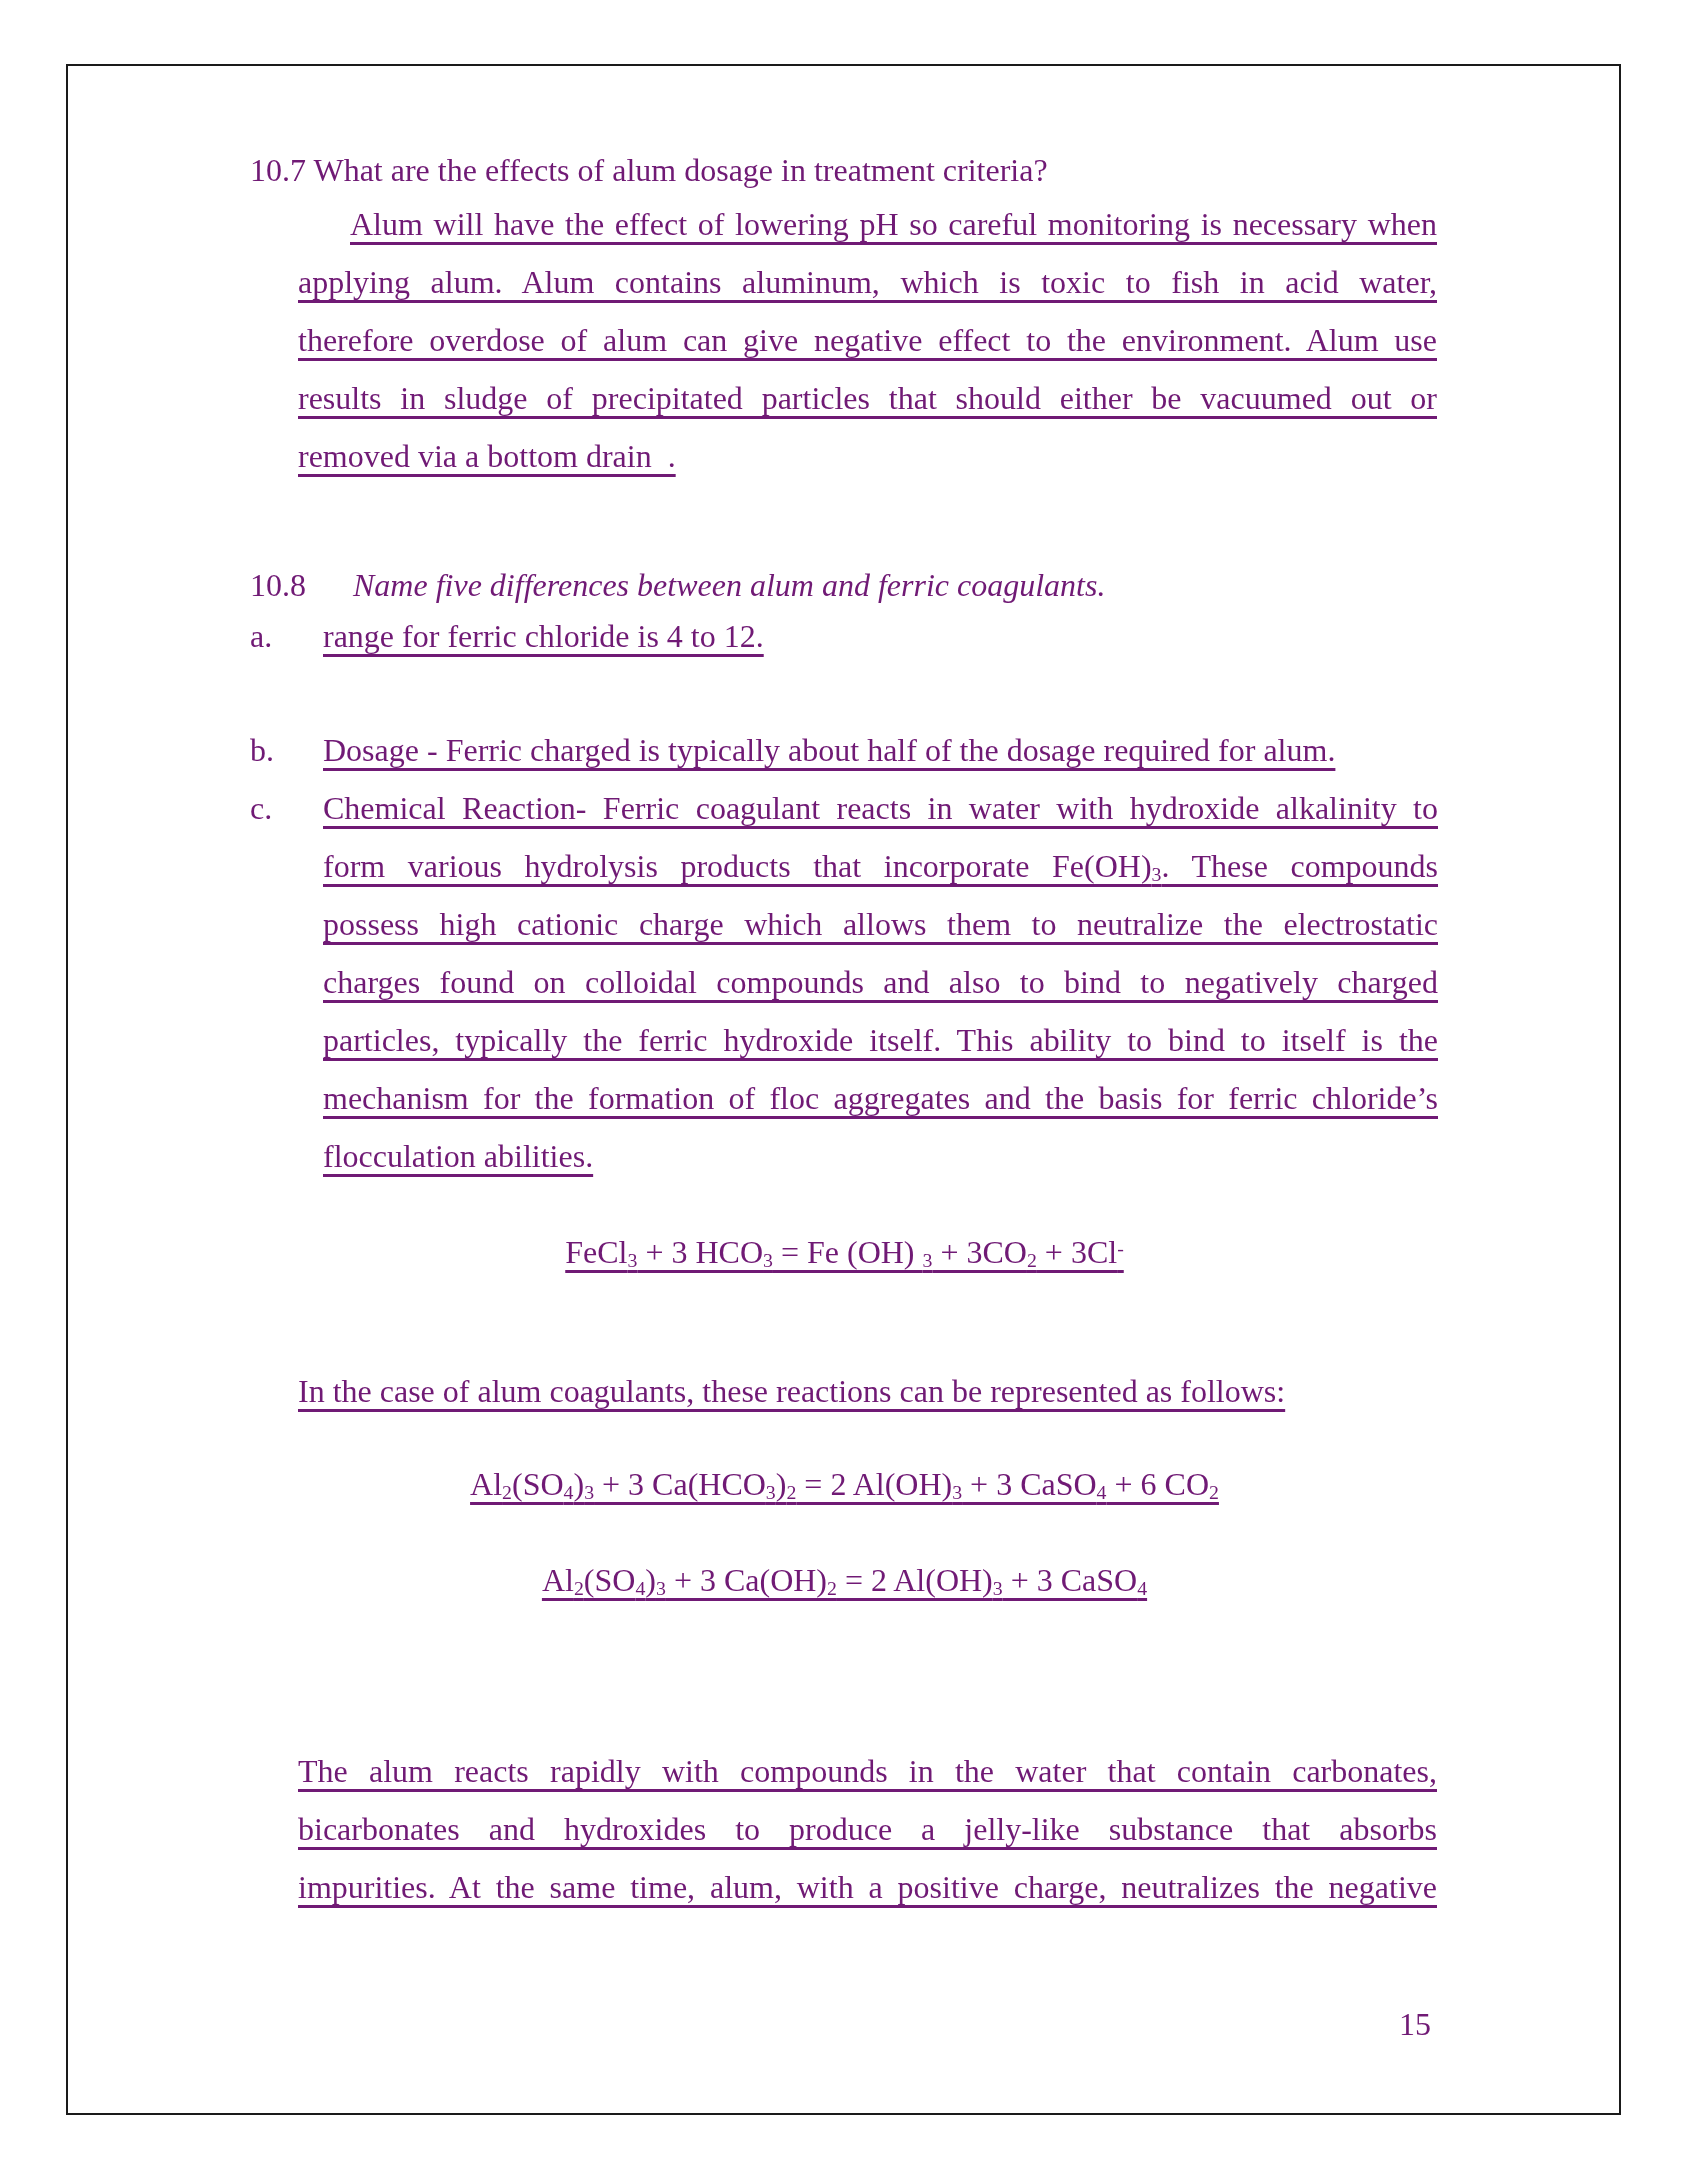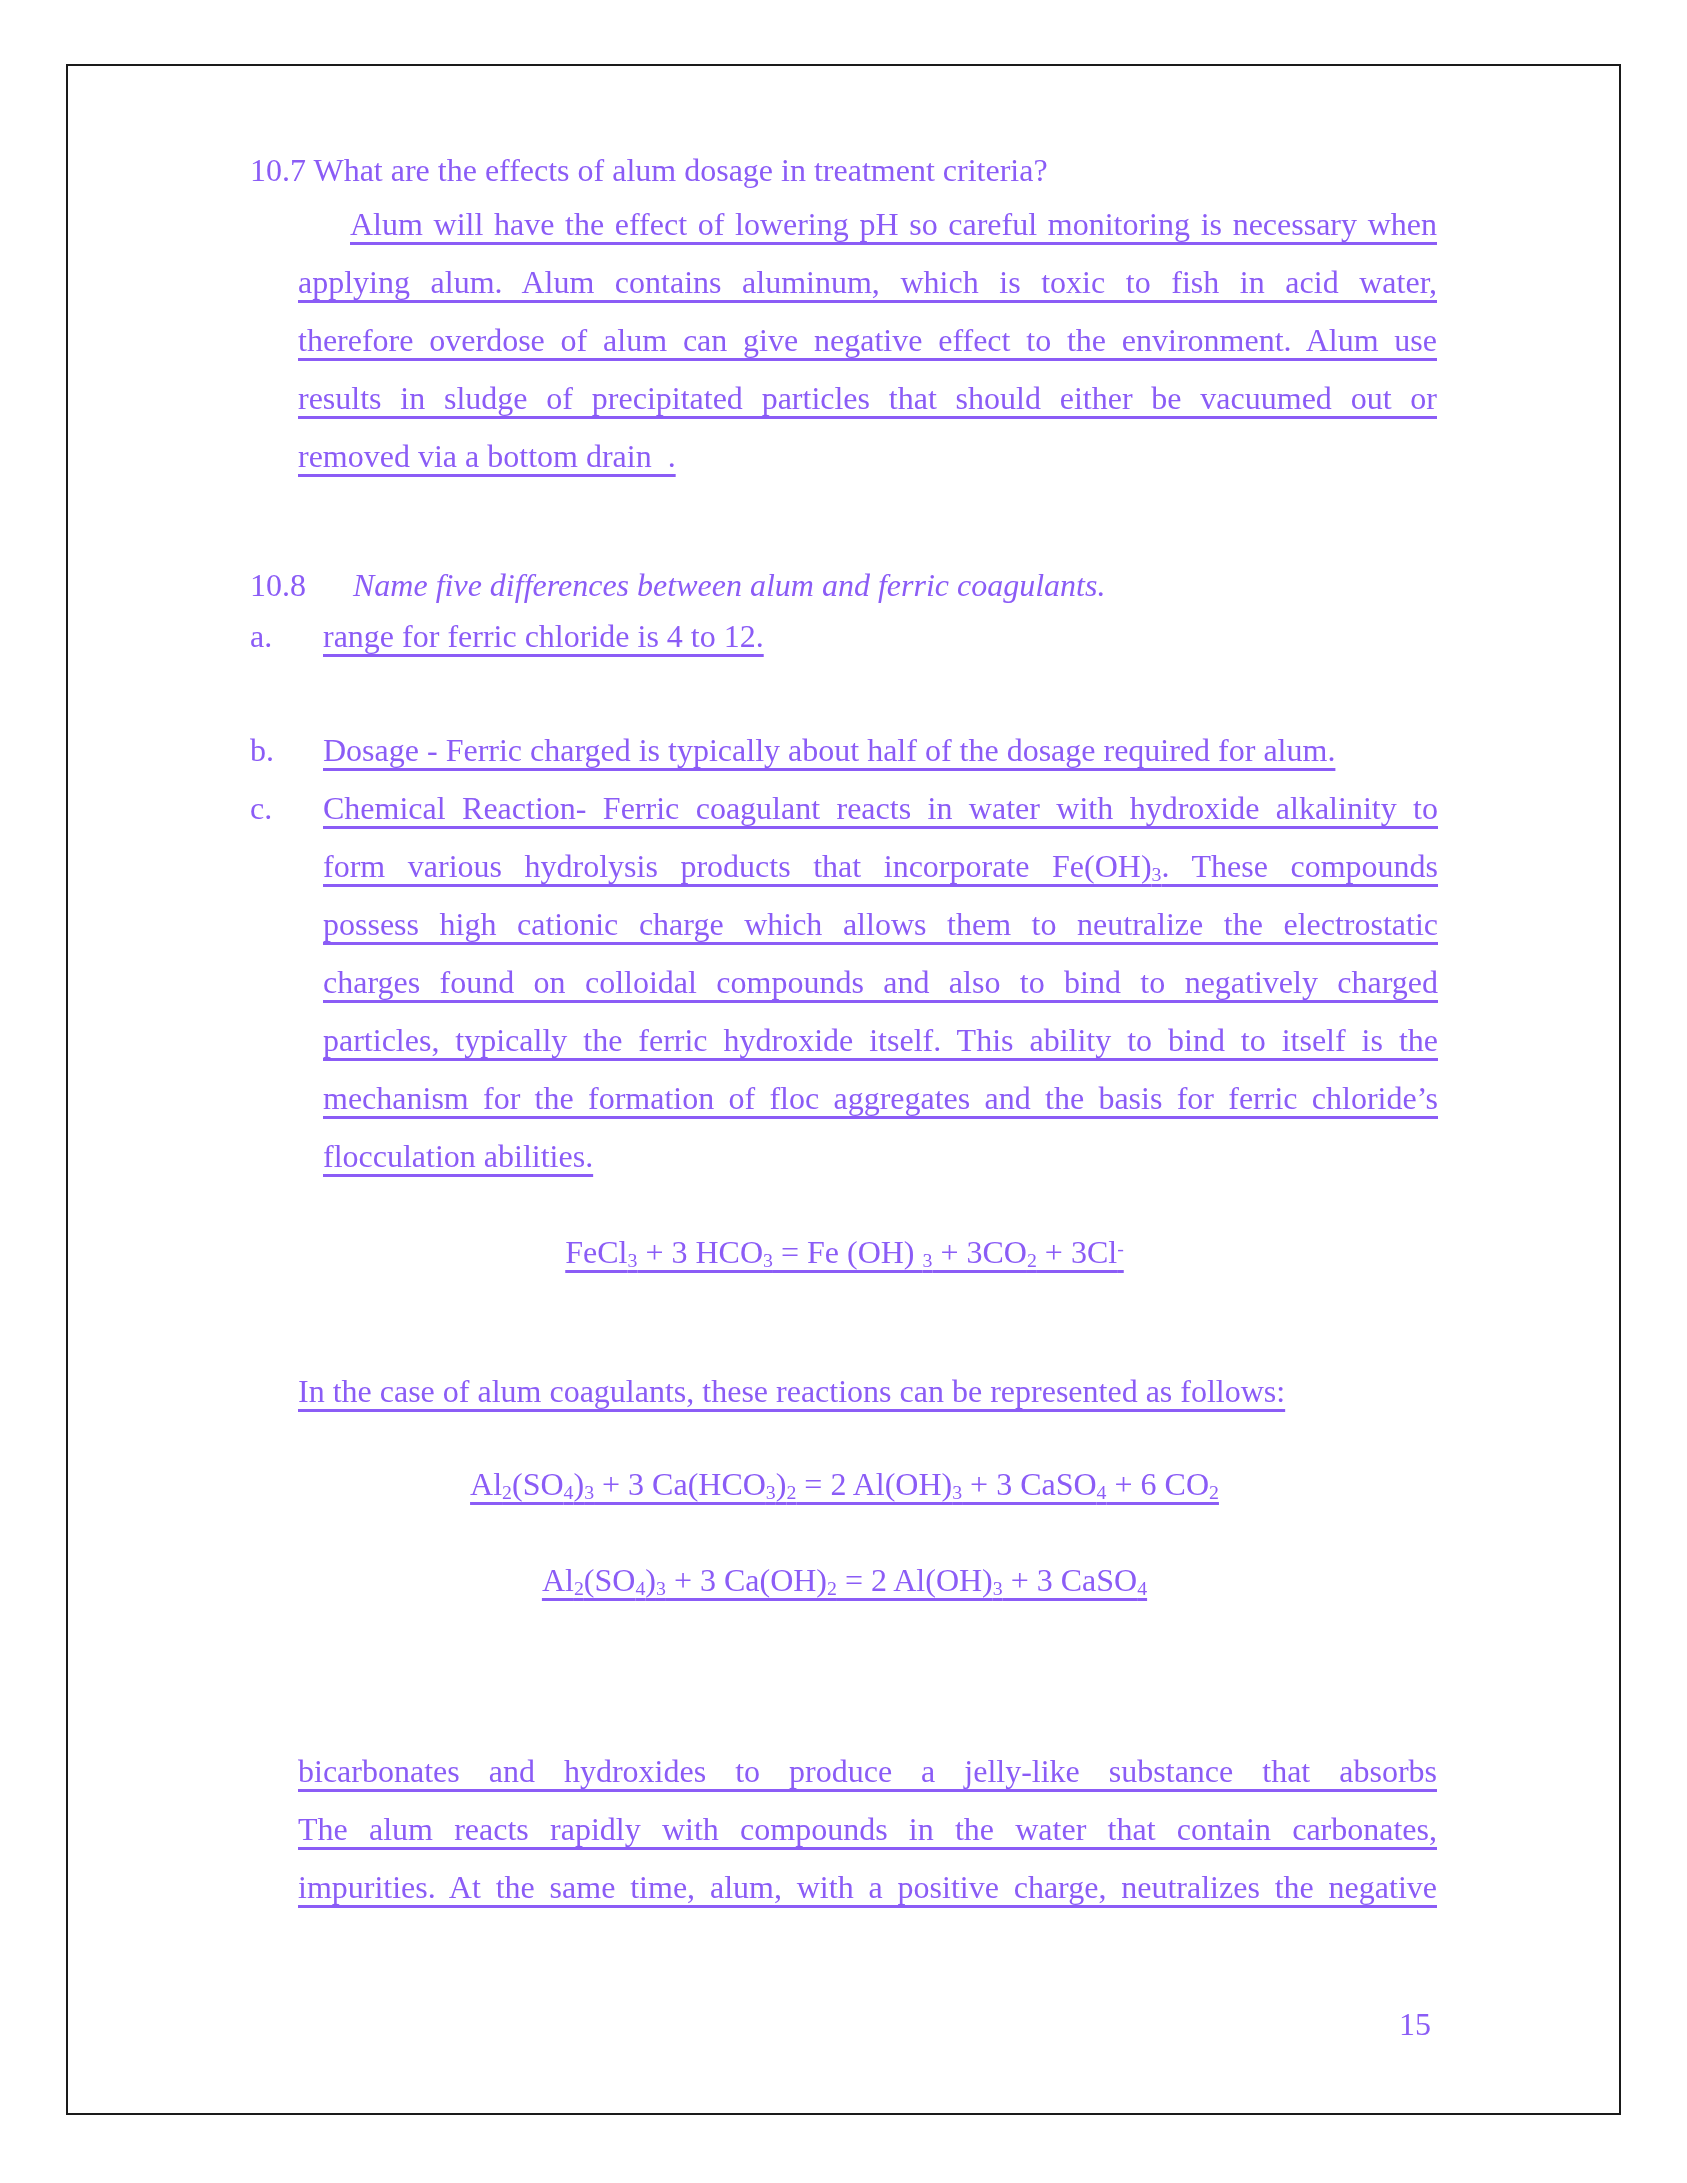--- a/index.html
+++ b/index.html
@@ -2,21 +2,21 @@
 <html style="font-size:13px"><head>
 <meta charset="utf-8">
 <style>
   html, body { margin: 0; padding: 0; background: #ffffff; }
   .page {
     position: relative;
     width: 1687px;
     height: 2183px;
     background: #ffffff;
     font-family: "Liberation Serif", "DejaVu Serif", serif;
-    color: #8b5cf6;
+    color: #701a75;
     overflow: hidden;
   }
   .frame {
     position: absolute;
     left: 66px;
     top: 64px;
     width: 1551px;
     height: 2047px;
     border: 2.5px solid #1a1a1a;
   }
@@ -92,20 +92,20 @@
   <div class="tl u" style="left:298px; top:1362px;">In the case of alum coagulants, these reactions can be represented as follows:</div>
 
   <div class="tl eq" style="top:1455px;">
     <span class="u">Al<sub>2</sub>(SO<sub>4</sub>)<sub>3</sub> + 3 Ca(HCO<sub>3</sub>)<sub>2</sub> = 2 Al(OH)<sub>3</sub> + 3 CaSO<sub>4</sub> + 6 CO<sub>2</sub></span>
   </div>
   <div class="tl eq" style="top:1551px;">
     <span class="u">Al<sub>2</sub>(SO<sub>4</sub>)<sub>3</sub> + 3 Ca(OH)<sub>2</sub> = 2 Al(OH)<sub>3</sub> + 3 CaSO<sub>4</sub></span>
   </div>
 
   <div class="tl col" style="top:1742px;">
+    <div class="jl u">The alum reacts rapidly with&nbsp;compounds in the water that contain carbonates,</div>
     <div class="jl u">bicarbonates and hydroxides to produce a jelly-like substance that&nbsp;absorbs</div>
-    <div class="jl u">The alum reacts rapidly with&nbsp;compounds in the water that contain carbonates,</div>
     <div class="jl u">impurities. At the same time, alum, with a positive charge, neutralizes the negative</div>
   </div>
 
   <div class="tl" style="left:1399px; top:1995px;">15</div>
 </div>
 
 
 </body></html>

